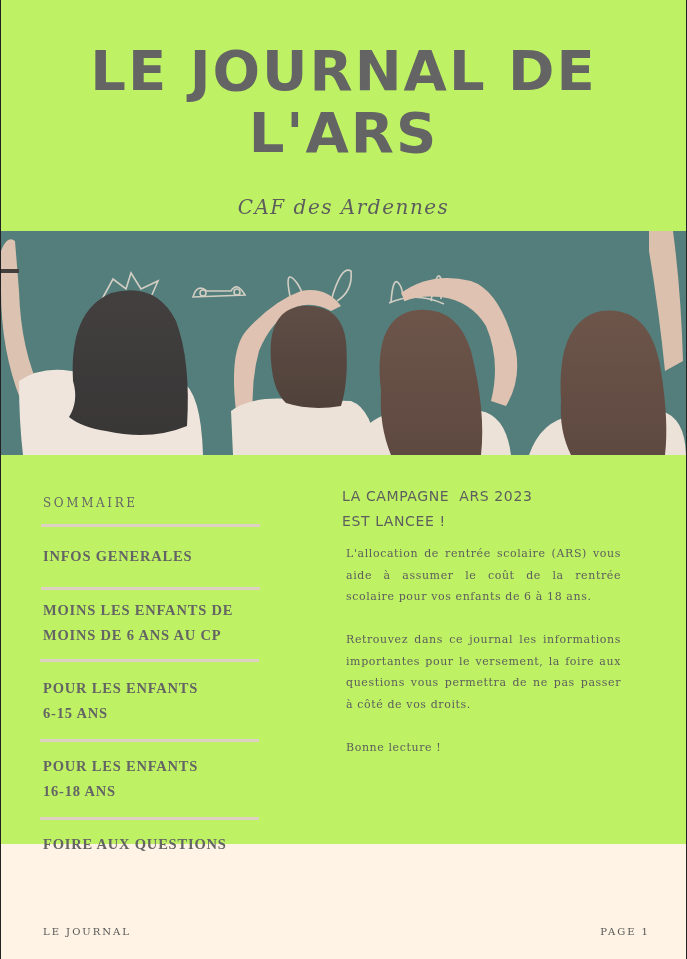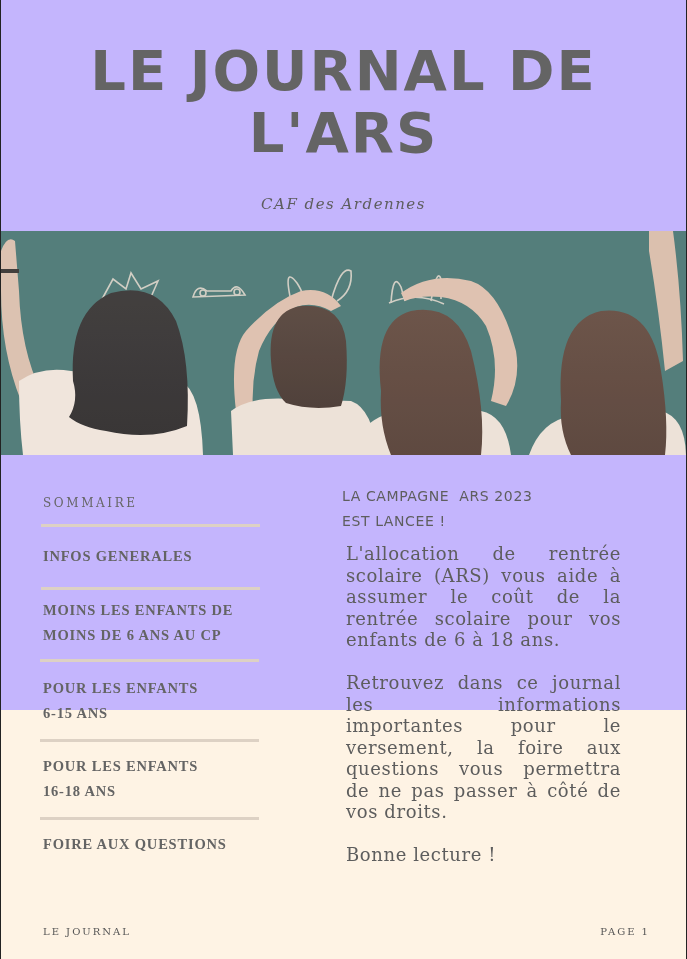--- a/index.html
+++ b/index.html
@@ -1,32 +1,32 @@
 <!DOCTYPE html>
 <html><head>
   <meta charset="utf-8">
   <style>
     * { box-sizing: border-box; margin: 0; padding: 0; }
     html, body { width: 687px; height: 959px; overflow: hidden; background: #fef3e4; }
     body { position: relative; border-left: 1px solid #222; border-right: 1px solid #222; }
-    .page { position: relative; width: 685px; height: 710px; background: #c4b5fd; }
+    .page { position: relative; width: 685px; height: 844px; background: #bef264; }
 
     .title {
       position: absolute; left: 0; top: 40px; width: 100%;
       text-align: center;
       font-family: "DejaVu Sans", sans-serif;
       font-weight: bold;
       font-size: 56px; line-height: 62px; letter-spacing: 2px;
       color: #646464;
     }
     .subtitle {
       position: absolute; left: 0; top: 195px; width: 100%;
       text-align: center;
       font-family: "DejaVu Serif", serif;
-      font-style: italic; font-size: 15px; letter-spacing: 1.5px;
+      font-style: italic; font-size: 20px; letter-spacing: 1.5px;
       color: #5d5d5d;
     }
 
     .hero {
       position: absolute; left: 0; top: 231px; width: 685px; height: 224px;
       overflow: hidden;
       background: linear-gradient(180deg, #3e7272 0%, #386a6a 60%, #2f5d5e 100%);
     }
     .hero svg { display: block; }
 
@@ -44,21 +44,21 @@
     }
 
     .article { position: absolute; left: 341px; top: 484px; width: 280px; }
     .article-title {
       font-family: "DejaVu Sans", sans-serif; font-weight: normal;
       font-size: 14px; line-height: 25px; letter-spacing: 0.6px;
       color: #5e5e5e; width: 250px;
     }
     .article-body {
       margin-top: 9px; margin-left: 4px;
-      font-family: "DejaVu Serif", serif; font-size: 18px; line-height: 21.5px;
+      font-family: "DejaVu Serif", serif; font-size: 11px; line-height: 21.5px;
       letter-spacing: 0.6px;
       color: #5d5d5d; text-align: justify; width: 275px;
     }
     .article-body p { margin-bottom: 21.5px; }
 
     .footer-left, .footer-right {
       position: absolute; top: 926px;
       font-family: "DejaVu Serif", serif; font-size: 10px; letter-spacing: 2px;
       color: #555;
       text-align: right;

